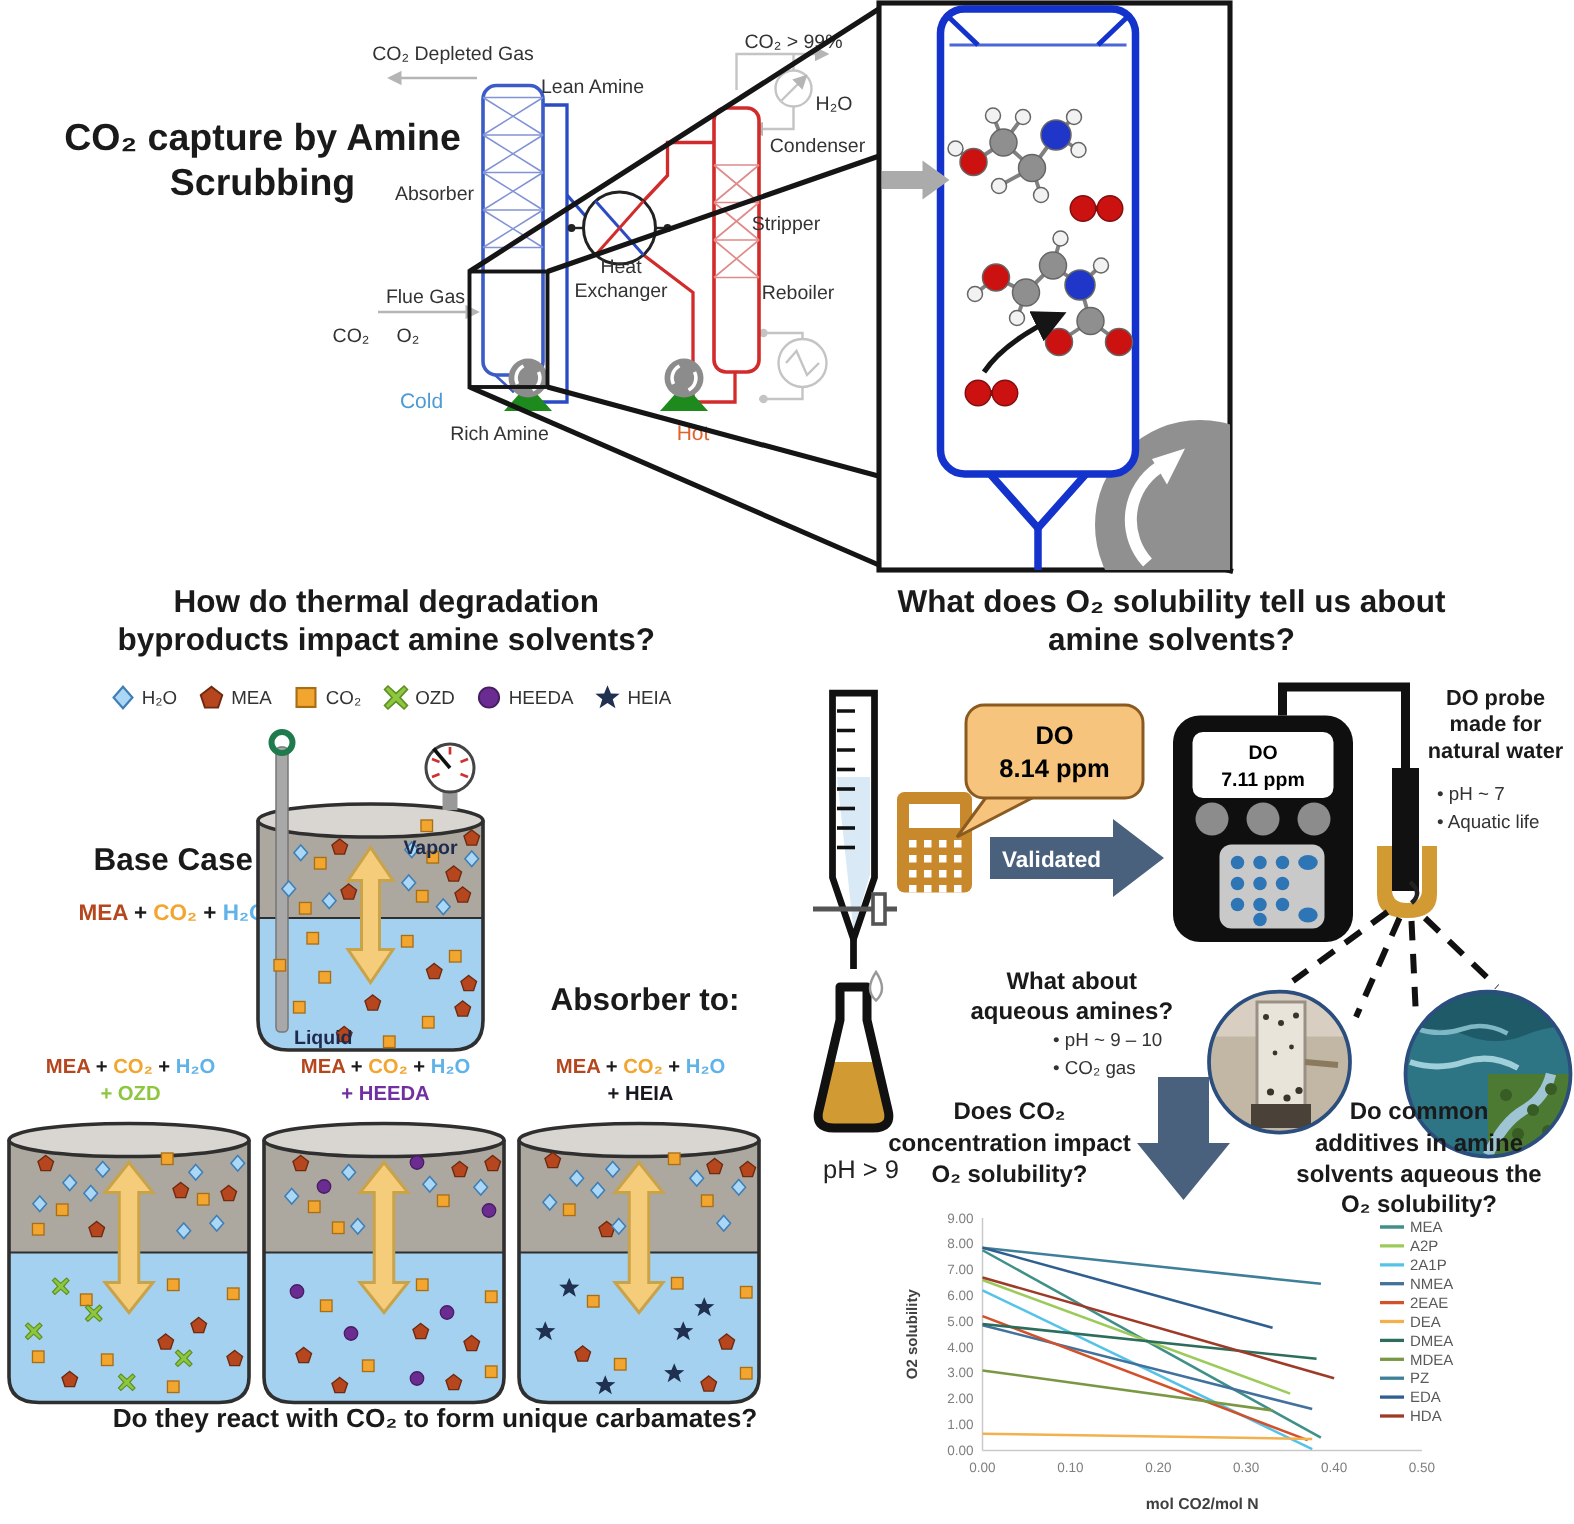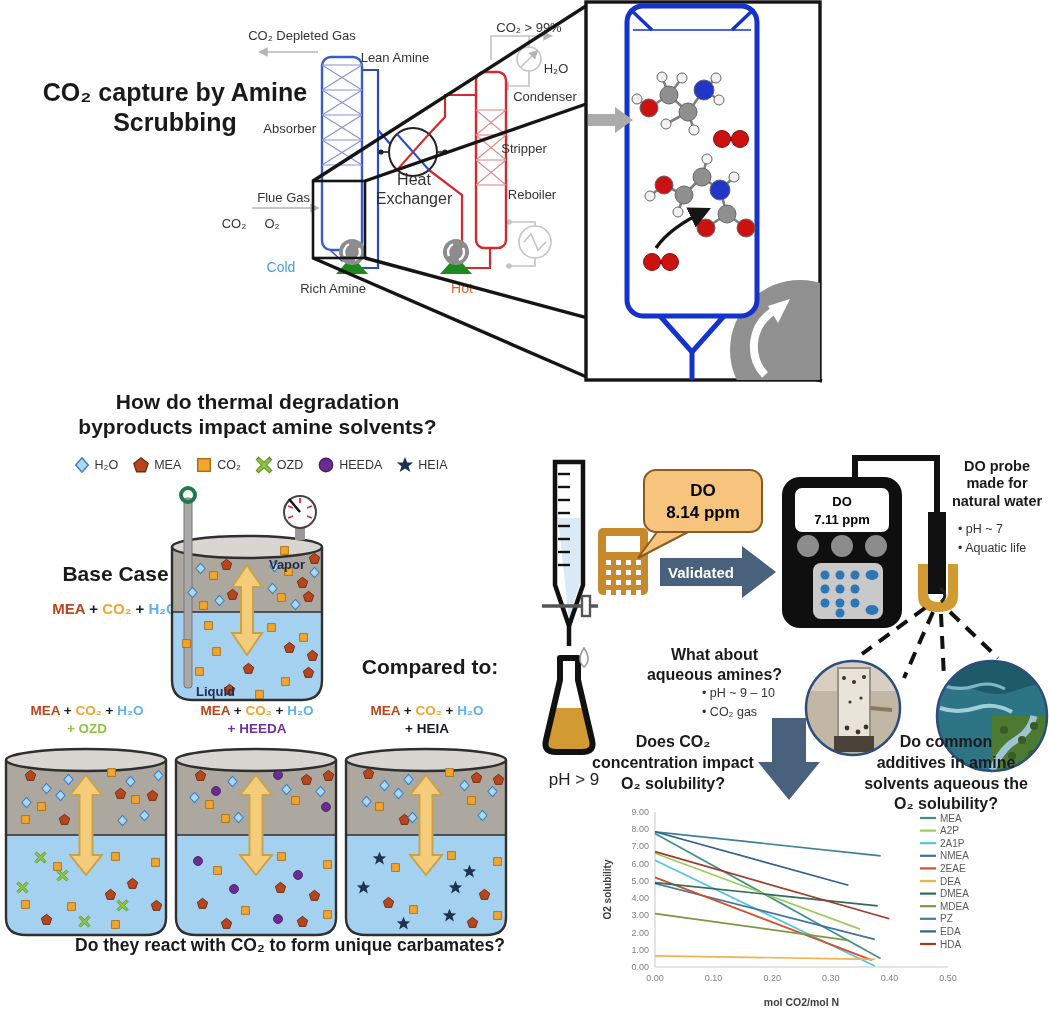--- a/index.html
+++ b/index.html
@@ -2,21 +2,21 @@
 <html><head>
 <meta charset="utf-8">
 <style>
   html,body{margin:0;padding:0;background:#ffffff;}
   #canvas{position:relative;width:1049px;height:1016px;background:#fff;overflow:hidden;
           font-family:"Liberation Sans","DejaVu Sans",sans-serif;color:#1a1a1a;}
   .abs{position:absolute;}
   .pre{white-space:pre-line;}
   .ctr{text-align:center;}
   #main-title{left:30px;top:78px;width:290px;font-size:25px;font-weight:800;line-height:1.18;}
-  #hx-label{left:368px;top:170px;width:92px;font-size:16px;line-height:1.2;color:#333;}
+  #hx-label{left:368px;top:170px;width:92px;font-size:13px;line-height:1.2;color:#333;}
   #left-title{left:5px;top:390px;width:505px;font-size:21px;font-weight:800;line-height:1.18;}
   #legend-row{left:20px;top:456px;width:480px;display:flex;justify-content:center;gap:14px;align-items:center;}
   .lg-item{display:flex;align-items:center;gap:4px;font-size:12.5px;color:#333;}
   #base-case-label{left:38px;top:562px;width:155px;font-size:21px;font-weight:800;}
   .formula{font-size:15px;font-weight:bold;}
   #base-formula{left:20px;top:600px;width:190px;}
   #compared-to{left:345px;top:655px;width:170px;font-size:21px;font-weight:800;}
   .c-mea{color:#B5461D;} .c-co2{color:#F2A52F;} .c-h2o{color:#5FB3E8;}
   .c-plus{color:#1a1a1a;} .c-ozd{color:#8DC63F;} .c-heeda{color:#7030A0;} .c-heia{color:#16181F;}
   .case-label{width:162px;font-size:13.5px;font-weight:bold;line-height:1.3;}
@@ -325,21 +325,21 @@
           <use href="#sy-st" width="18" height="18"></use>
         </svg>
         <span>HEIA</span>
       </span>
 </div>
 
 <div id="base-case-label" class="abs ctr">Base Case</div>
 <div id="base-formula" class="abs ctr formula">
   <span class="c-mea">MEA</span> <span class="c-plus">+</span> <span class="c-co2">CO₂</span> <span class="c-plus">+</span> <span class="c-h2o">H₂O</span>
 </div>
-<div id="compared-to" class="abs ctr">Compared to:</div>
+<div id="compared-to" class="abs ctr">Absorber to:</div>
 
 <div id="case-0" class="abs ctr case-label">
   <div><span class="c-mea">MEA</span> <span class="c-plus">+</span> <span class="c-co2">CO₂</span> <span class="c-plus">+</span> <span class="c-h2o">H₂O</span></div>
   <div class="c-ozd">+ OZD</div>
 </div>
 <div id="case-1" class="abs ctr case-label">
   <div><span class="c-mea">MEA</span> <span class="c-plus">+</span> <span class="c-co2">CO₂</span> <span class="c-plus">+</span> <span class="c-h2o">H₂O</span></div>
   <div class="c-heeda">+ HEEDA</div>
 </div>
 <div id="case-2" class="abs ctr case-label">
@@ -529,20 +529,22 @@
       <use href="#sy-s" x="492" y="440" width="11" height="11"></use>
           <use href="#sy-st" x="396" y="446" width="15" height="15"></use>
     </g>
   </g>
 </svg>
 
 <div id="left-questions" class="abs ctr">
   <div>Do they react with CO₂ to form unique carbamates?</div>
 </div>
 
+<div id="right-title" class="abs ctr pre">What does O₂ solubility tell us about
+amine solvents?</div>
 
 <svg id="right-svg" class="abs" style="left:520px;top:440px" width="529" height="360">
 
   <g>
     <path d="M38,78 H60 V143 L49,180 Z" fill="#D9E9F6"></path>
     <path d="M35,22 H63 V145 L49,186 L35,145 Z" fill="none" stroke="#111" stroke-width="4.5"></path>
     <g stroke="#111" stroke-width="2.4">
       <line x1="38" y1="34" x2="50" y2="34"></line>
           <line x1="38" y1="47" x2="50" y2="47"></line>
       <line x1="38" y1="60" x2="50" y2="60"></line>

